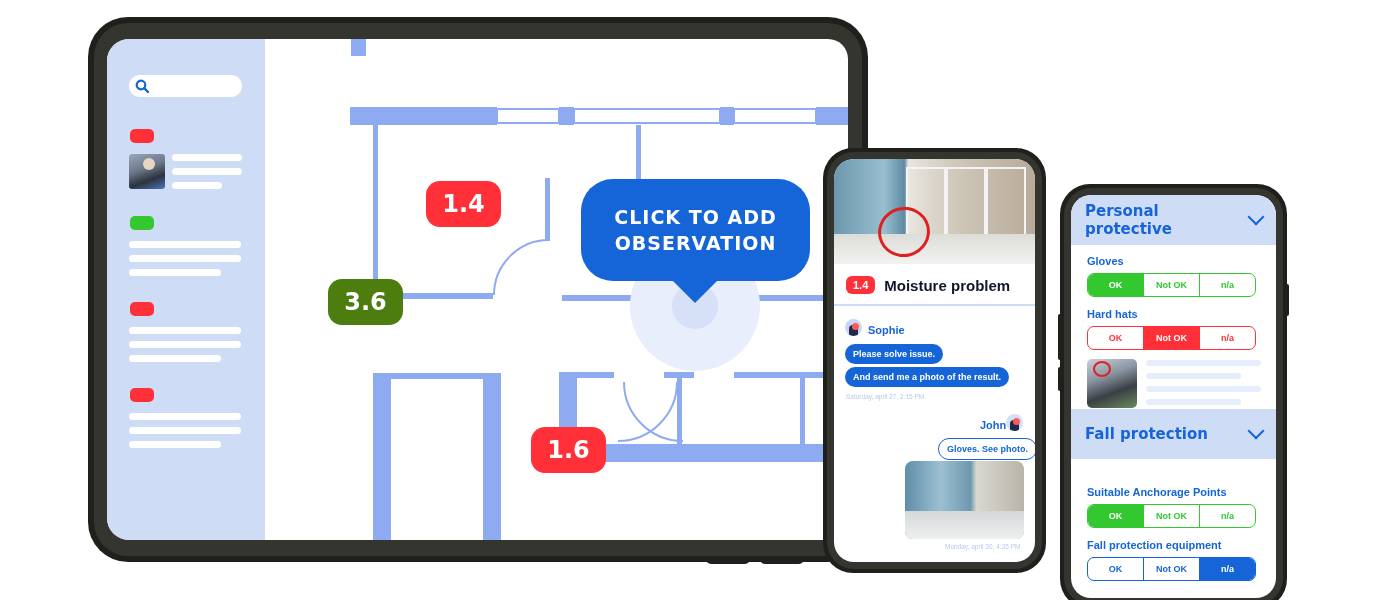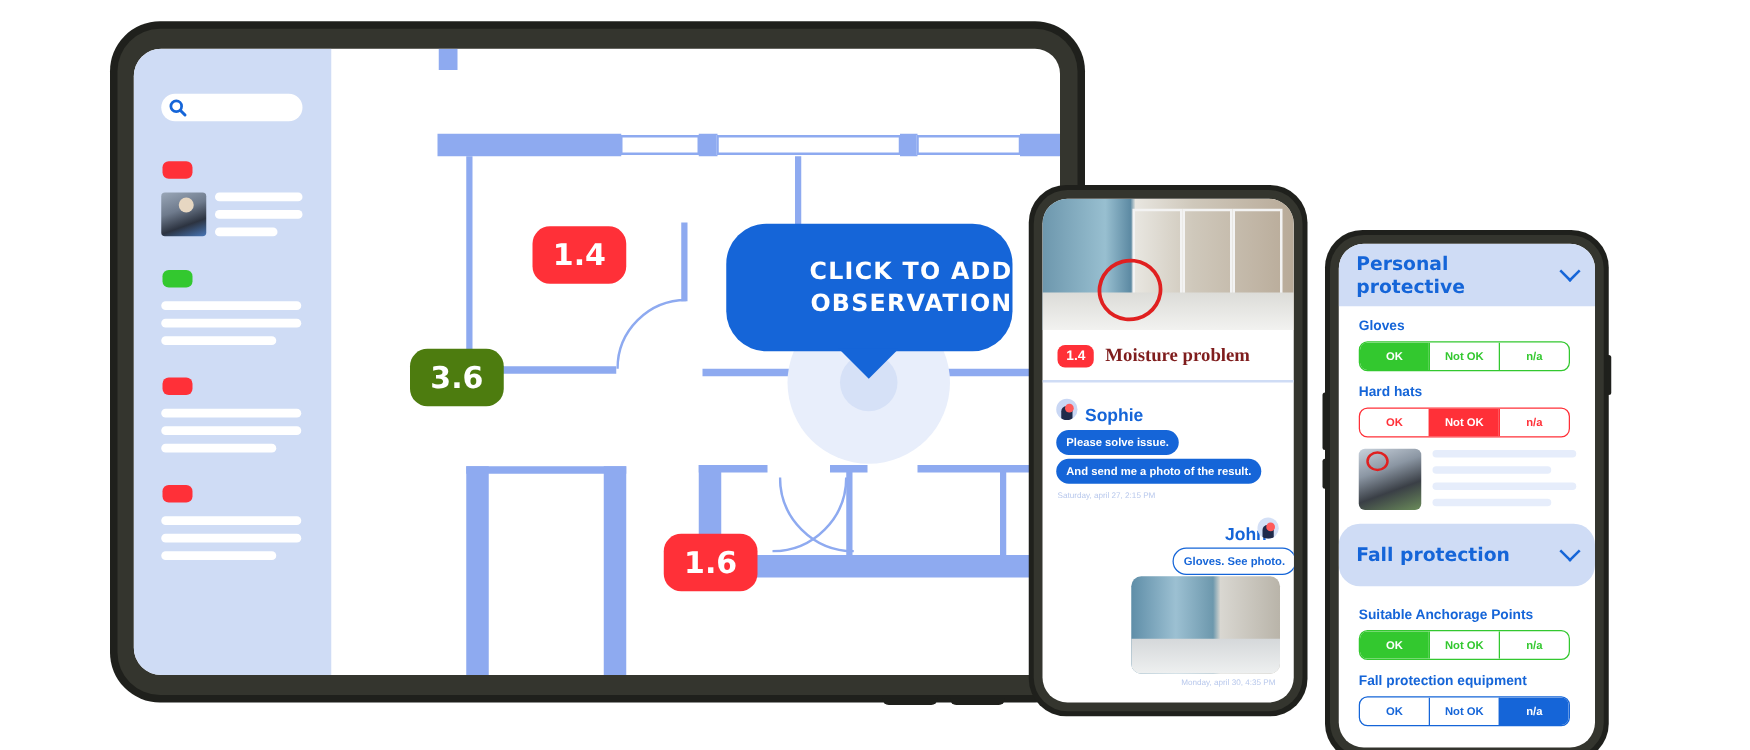--- a/index.html
+++ b/index.html
@@ -41,26 +41,26 @@
   .side-btn { position: absolute; width: 4px; background: #1f201c; border-radius: 2px; }
 
   
   .p1 { left: 823px; top: 148px; width: 223px; height: 425px; }
   .p1 .photo { position: absolute; left: 0; top: 0; width: 100%; height: 105px; background: linear-gradient(90deg,#6d97ad 0%,#98bfd0 25%,#5d8aa3 35%,#e8e6e0 37%,#cfc8bb 60%,#b8aa98 100%); }
   .window-frame { position:absolute; top:8px; height:70px; border:2px solid #f3f3f3; }
   .floor { position:absolute; left:0; right:0; bottom:0; height:30px; background:linear-gradient(180deg,#dcdcd8,#f2f2f0); }
   .red-circle { position:absolute; left:44px; top:48px; width:52px; height:50px; border:3px solid #e02020; border-radius:50%; transform:rotate(-15deg); }
   .title-row { position:absolute; left:12px; top:117px; display:flex; align-items:center; gap:9px; }
   .badge-sm { background:#ff3038; color:#fff; font-weight:bold; font-size:11px; padding:3px 7px; border-radius:6px; }
-  .title-text { color:#7f1d1d; font-weight:bold; font-size:15px; font-family:Liberation Serif, serif; }
+  .title-text { color:#0f172a; font-weight:bold; font-size:15px; font-family:Liberation Sans, sans-serif; }
   .divider { position:absolute; left:0; right:0; top:145px; height:2px; background:#cfdcf5; }
   .avatar { position:absolute; width:17px; height:17px; border-radius:50%; background:#c9d7f4; overflow:hidden; }
   .avatar::after { content:""; position:absolute; left:4px; top:6px; width:9px; height:11px; border-radius:4px 4px 0 0; background:#1f2a4a; }
   .avatar::before { content:""; position:absolute; left:7px; top:4px; width:7px; height:7px; border-radius:50%; background:#ff5a5a; z-index:1; }
-  .name { position:absolute; color:#1565d8; font-weight:bold; font-size:14px; }
+  .name { position:absolute; color:#1565d8; font-weight:bold; font-size:11px; }
   .bubble { position:absolute; background:#1565d8; color:#fff; font-weight:bold; font-size:9px; padding:5px 8px; border-radius:11px; white-space:nowrap; }
   .bubble.out { background:#fff; color:#1565d8; border:1.5px solid #1565d8; }
   .ts { position:absolute; color:#b8c8ec; font-size:6.5px; }
   .reply-photo { position:absolute; left:71px; top:302px; width:119px; height:78px; border-radius:8px; background:linear-gradient(90deg,#5f8ea8 0%,#9cc0d2 30%,#6d98ad 55%,#d9d7d1 60%,#b9b4a9 100%); overflow:hidden; }
   .reply-photo::after { content:""; position:absolute; left:0; right:0; bottom:0; height:28px; background:linear-gradient(180deg,#d5d8da,#eef0f0); }
 
   
   .p2 { left: 1060px; top: 148px; width: 227px; height: 425px; margin-top: 36px; }
   .sec-head { position:absolute; left:0; right:0; height:50px; background:#cfdcf5; display:flex; align-items:center; justify-content:space-between; padding:0 14px; }
   .sec-title { color:#1565d8; font-weight:bold; font-size:15px; font-family:"DejaVu Sans", sans-serif; }
@@ -165,21 +165,21 @@
         <div class="w" style="left:294px;top:333px;width:18px;height:60px;"></div>
         <div class="w" style="left:294px;top:333px;width:55px;height:6px;"></div>
         <div class="w" style="left:399px;top:333px;width:30px;height:6px;"></div>
         <div class="w" style="left:412px;top:336px;width:5px;height:74px;"></div>
         <div class="w" style="left:469px;top:333px;width:114px;height:6px;"></div>
         <div class="w" style="left:535px;top:336px;width:5px;height:74px;"></div>
         <div class="w" style="left:340px;top:405px;width:243px;height:18px;"></div>
         <div class="arc" style="left:293px;top:283px;width:120px;height:120px;border-radius:50%;clip-path:polygon(50% 50%,100% 50%,100% 100%,50% 100%);"></div>
         <div class="arc" style="left:358px;top:283px;width:120px;height:120px;border-radius:50%;clip-path:polygon(0 50%,50% 50%,50% 100%,0 100%);"></div>
 
-        <div class="callout" style="left:316px;top:140px;text-align:right;">
+        <div class="callout" style="left:316px;top:140px;">
           <span>CLICK TO ADD</span>
           <span>OBSERVATION</span>
         </div>
         <div class="callout-tail" style="left:406px;top:240px;"></div>
 
         <div class="pin red" style="left:161px;top:142px;width:75px;">1.4</div>
         <div class="pin green" style="left:63px;top:240px;width:75px;">3.6</div>
         <div class="pin red" style="left:266px;top:388px;width:75px;text-align:center;">1.6</div>
       </div>
     </div>
@@ -243,21 +243,21 @@
       </div>
 
       <div class="pthumb">
           <div class="rc"></div>
         </div>
       <div class="gline" style="left:75px;top:165px;width:115px;"></div>
       <div class="gline" style="left:75px;top:178px;width:95px;"></div>
       <div class="gline" style="left:75px;top:191px;width:115px;"></div>
       <div class="gline" style="left:75px;top:204px;width:95px;"></div>
 
-      <div class="sec-head" style="top:224px;border-radius:17px;">
+      <div class="sec-head" style="top:214px;">
         <span class="sec-title">Fall protection</span>
         <span class="chev"></span>
       </div>
 
       <div class="q-label" style="top:291px;">Suitable Anchorage Points</div>
       <div class="seg green" style="top:309px;">
         <div class="sel">OK</div>
         <div>Not OK</div>
         <div>n/a</div>
       </div>

